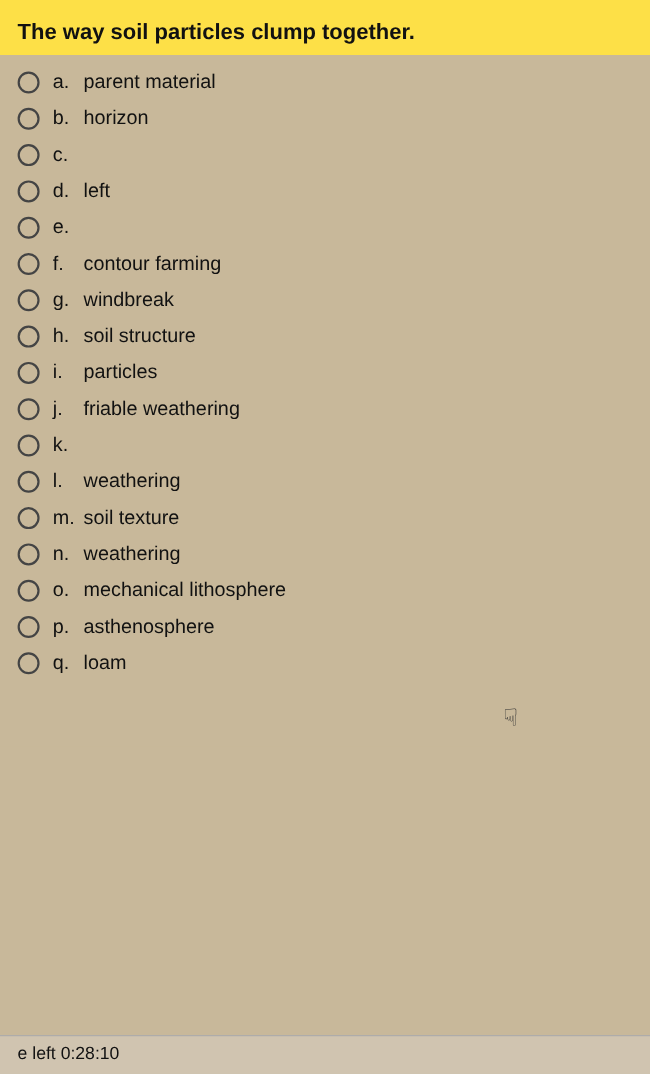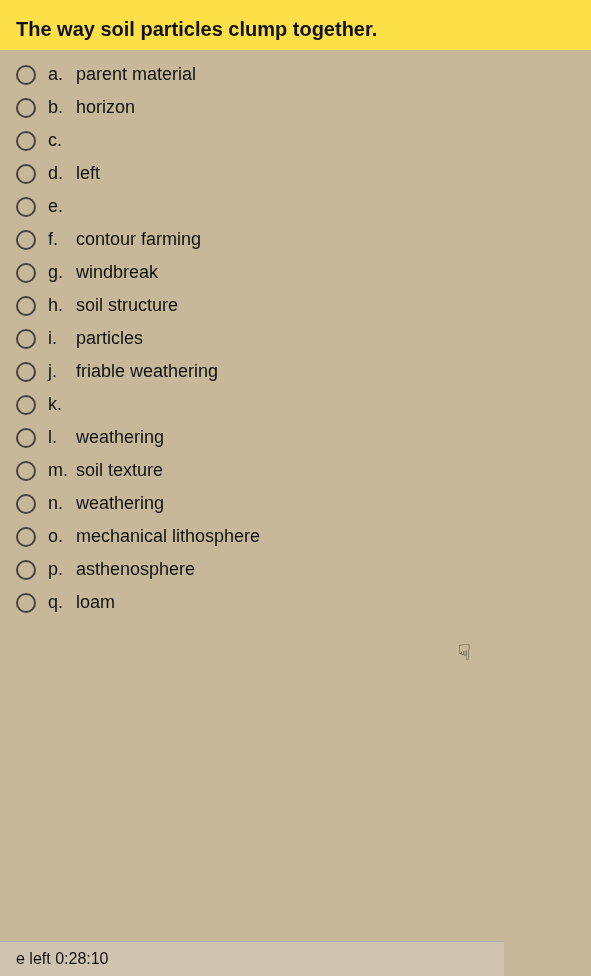--- a/index.html
+++ b/index.html
@@ -67,21 +67,21 @@
       right: 120px;
       top: 640px;
       font-size: 22px;
       color: #333;
     }
 
     .timer-bar {
       position: fixed;
       bottom: 0;
       left: 0;
-      width: 504px;
+      width: 591px;
       background-color: #d0c4b0;
       padding: 8px 16px;
       font-size: 16px;
       color: #111;
       font-weight: 500;
       border-top: 1px solid #aaa;
     }
   </style>
 </head>
 <body>

